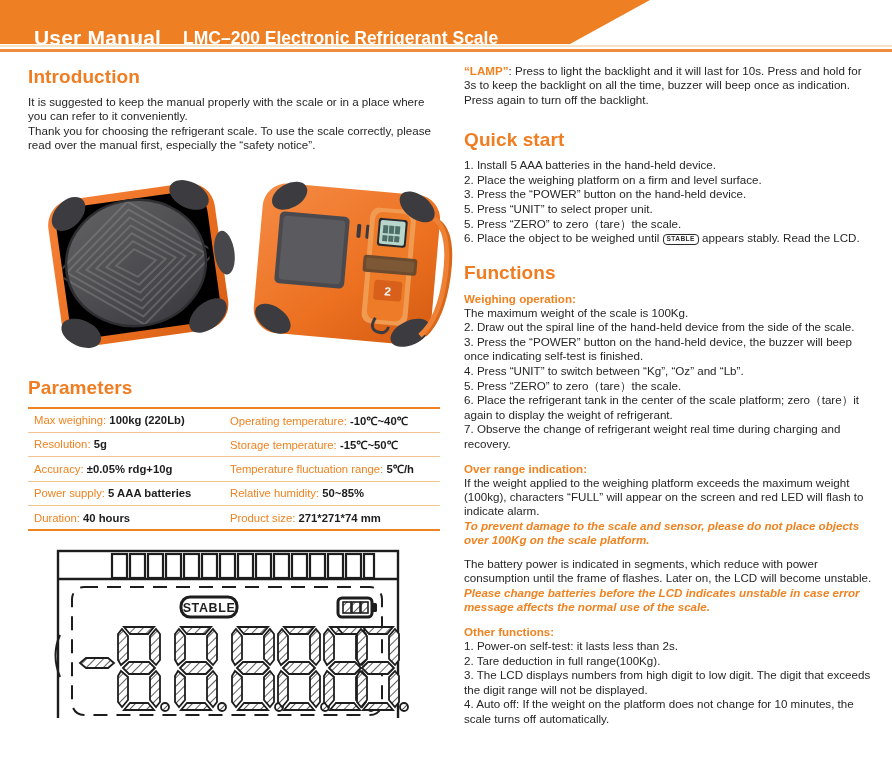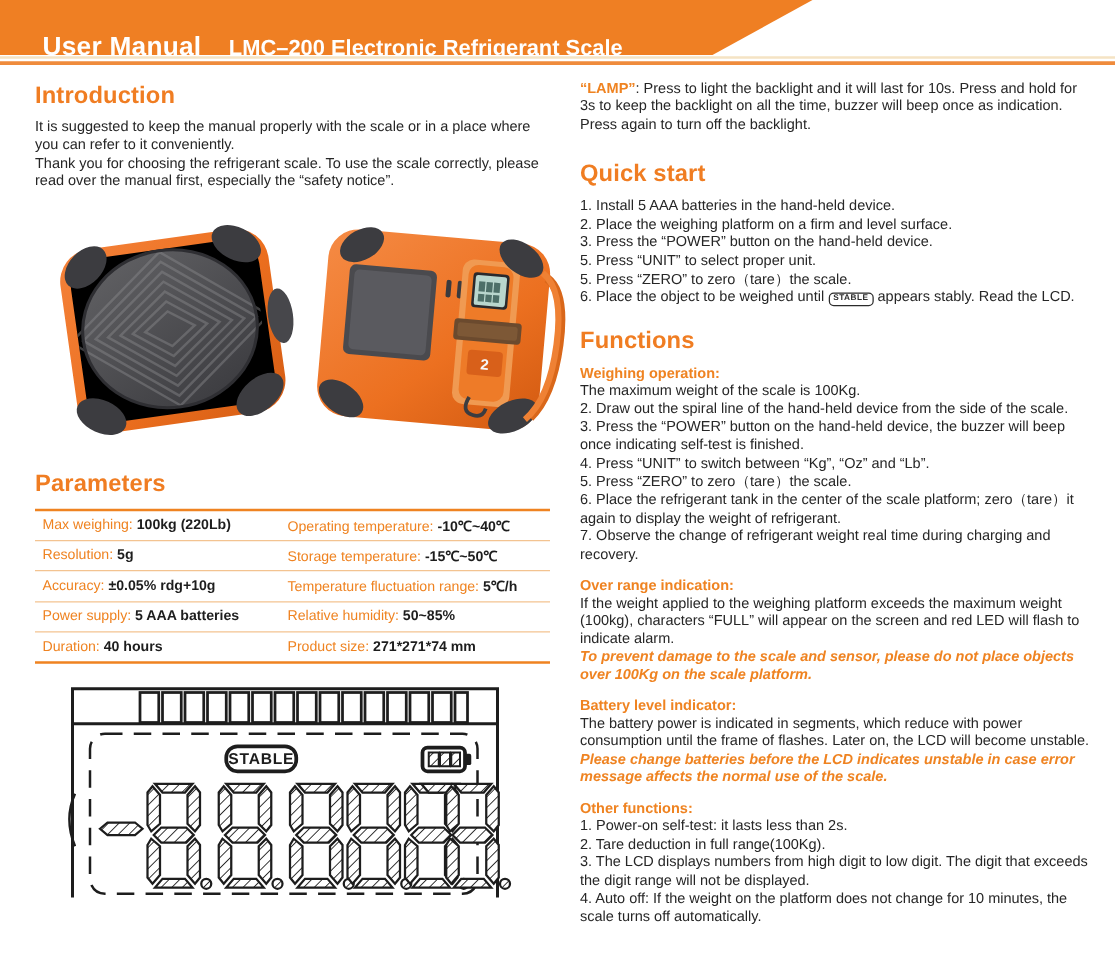--- a/index.html
+++ b/index.html
@@ -523,21 +523,20 @@
       </ul>
 
       <div class="gap-sm"></div>
 
       <div class="sub-head">Over range indication:</div>
       <div class="body-text">If the weight applied to the weighing platform exceeds the maximum weight (100kg), characters “FULL” will appear on the screen and red LED will flash to indicate alarm.</div>
       <div class="note-italic">To prevent damage to the scale and sensor, please do not place objects over 100Kg on the scale platform.</div>
 
       <div class="gap-sm"></div>
 
-      <div class="sub-head">Battery level indicator:</div>
       <div class="body-text">The battery power is indicated in segments, which reduce with power consumption until the frame of  flashes. Later on, the LCD will become unstable.</div>
       <div class="note-italic">Please change batteries before the LCD indicates unstable in case error message affects the normal use of the scale.</div>
 
       <div class="gap-sm"></div>
 
       <div class="sub-head">Other functions:</div>
       <ul class="list">
         <li>1. Power-on self-test: it lasts less than 2s.</li>
         <li>2. Tare deduction in full range(100Kg).</li>
         <li>3. The LCD displays numbers from high digit to low digit. The digit that exceeds the digit range will not be displayed.</li>

